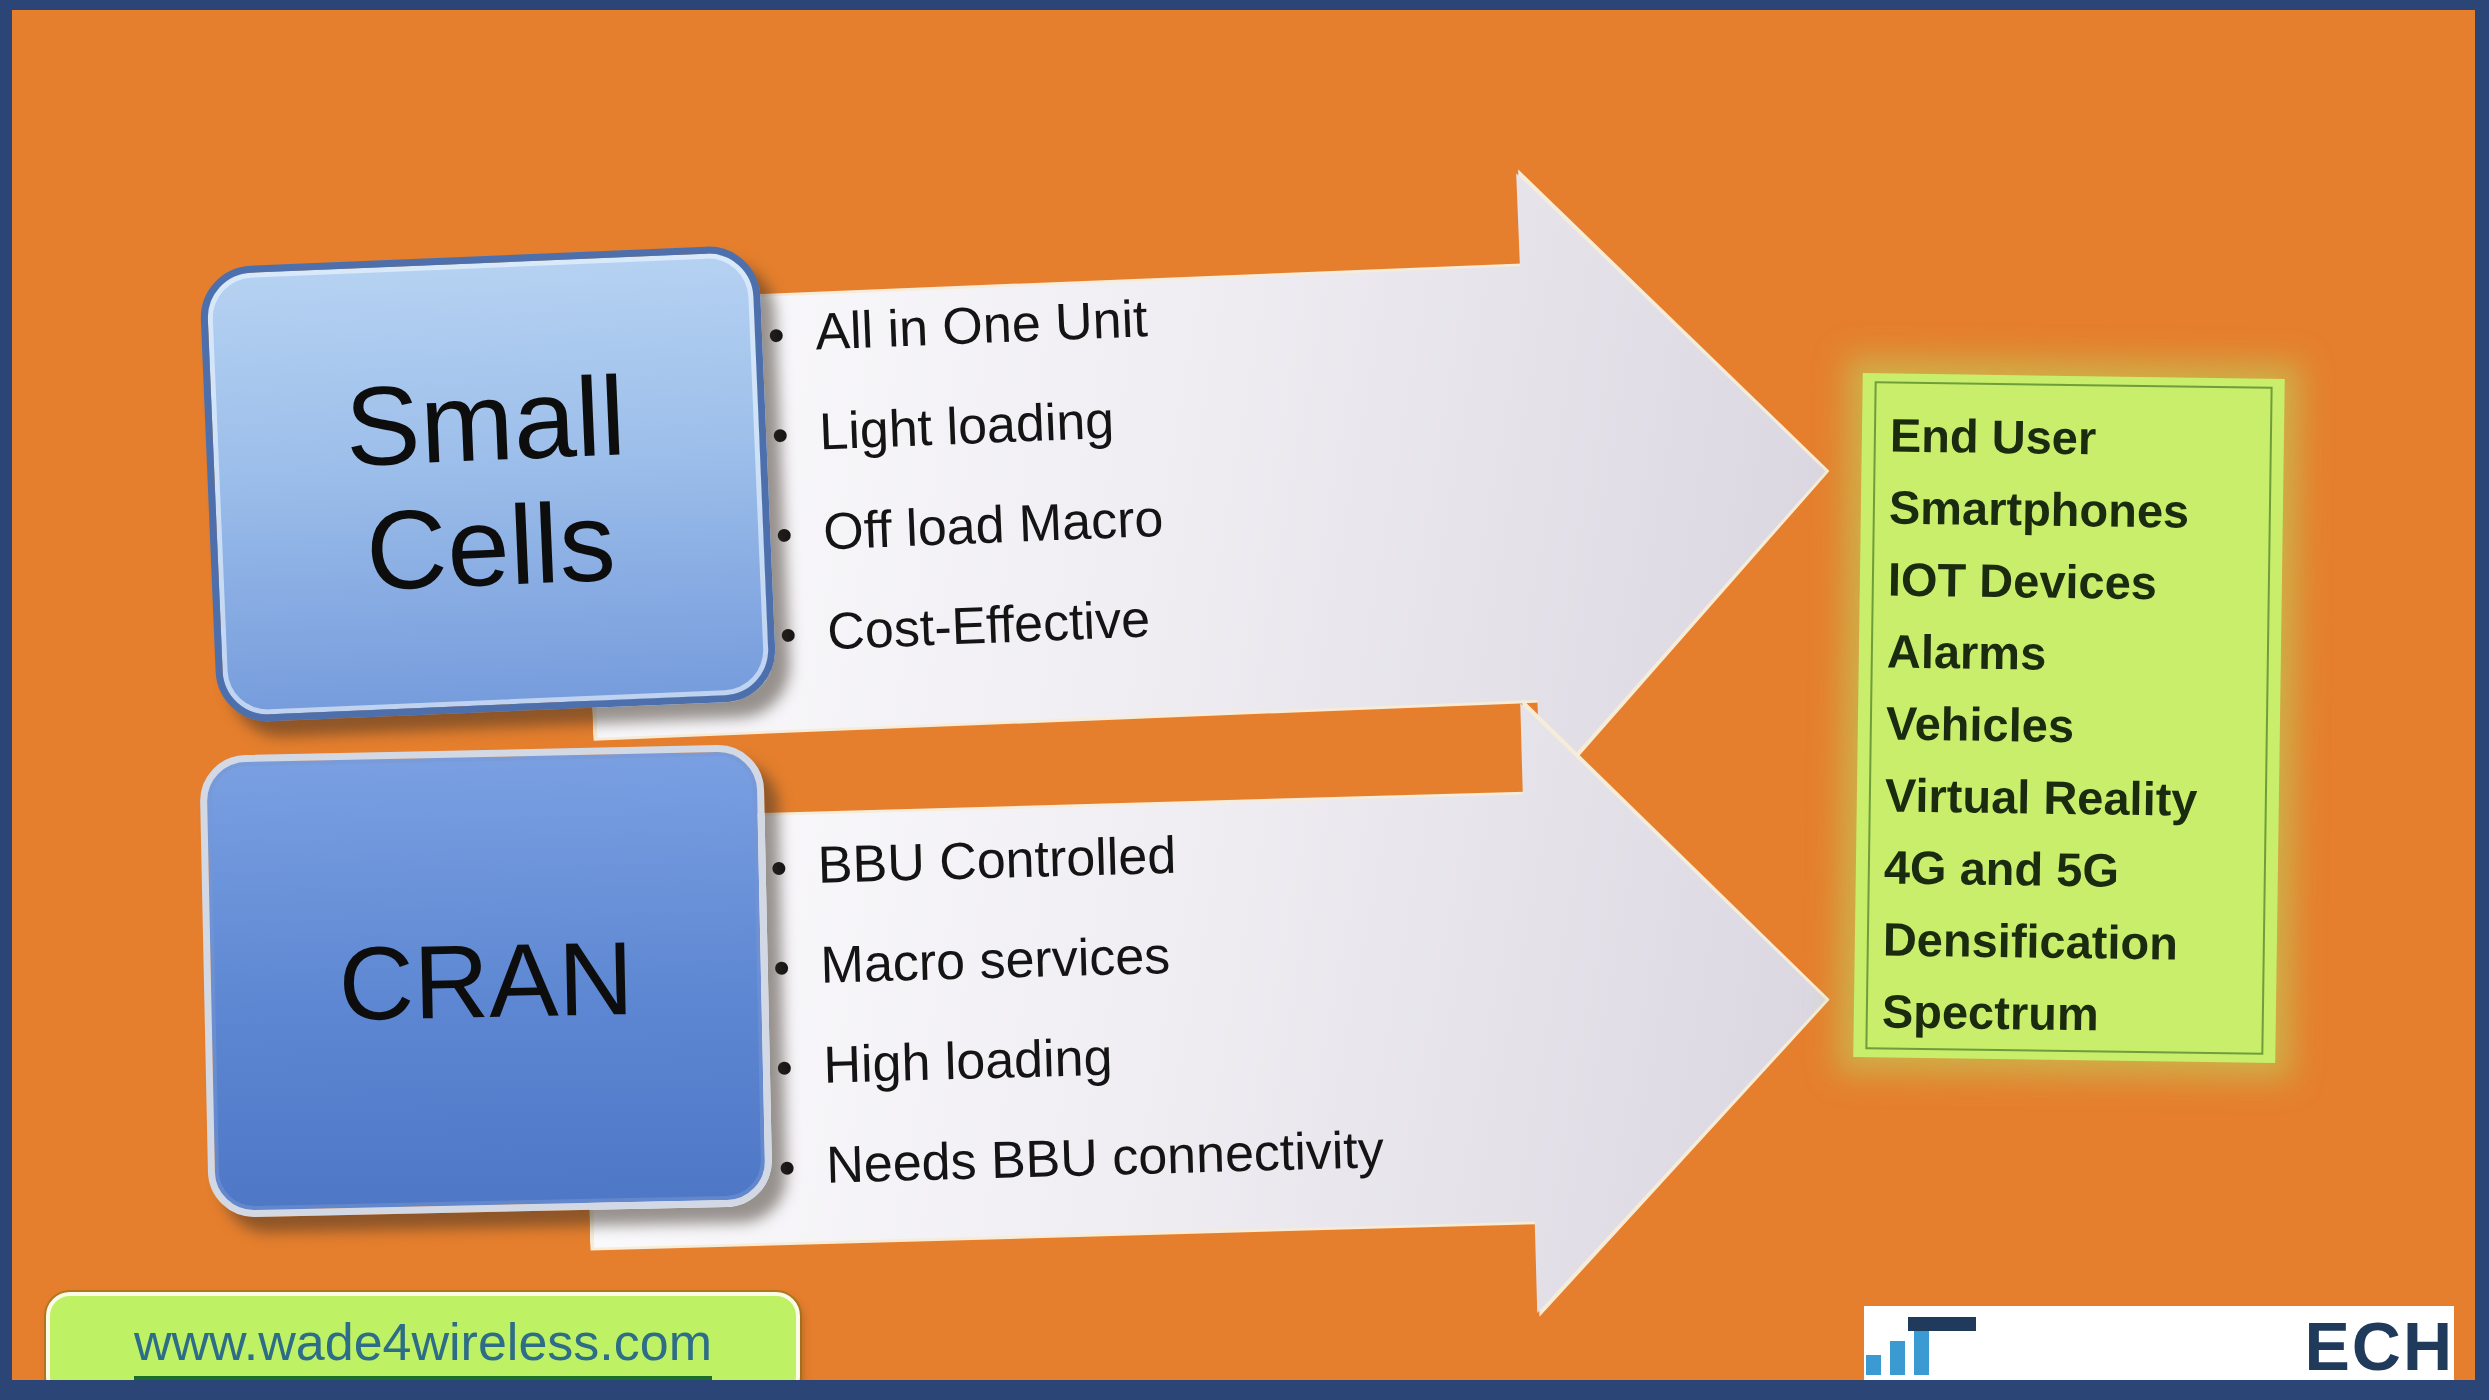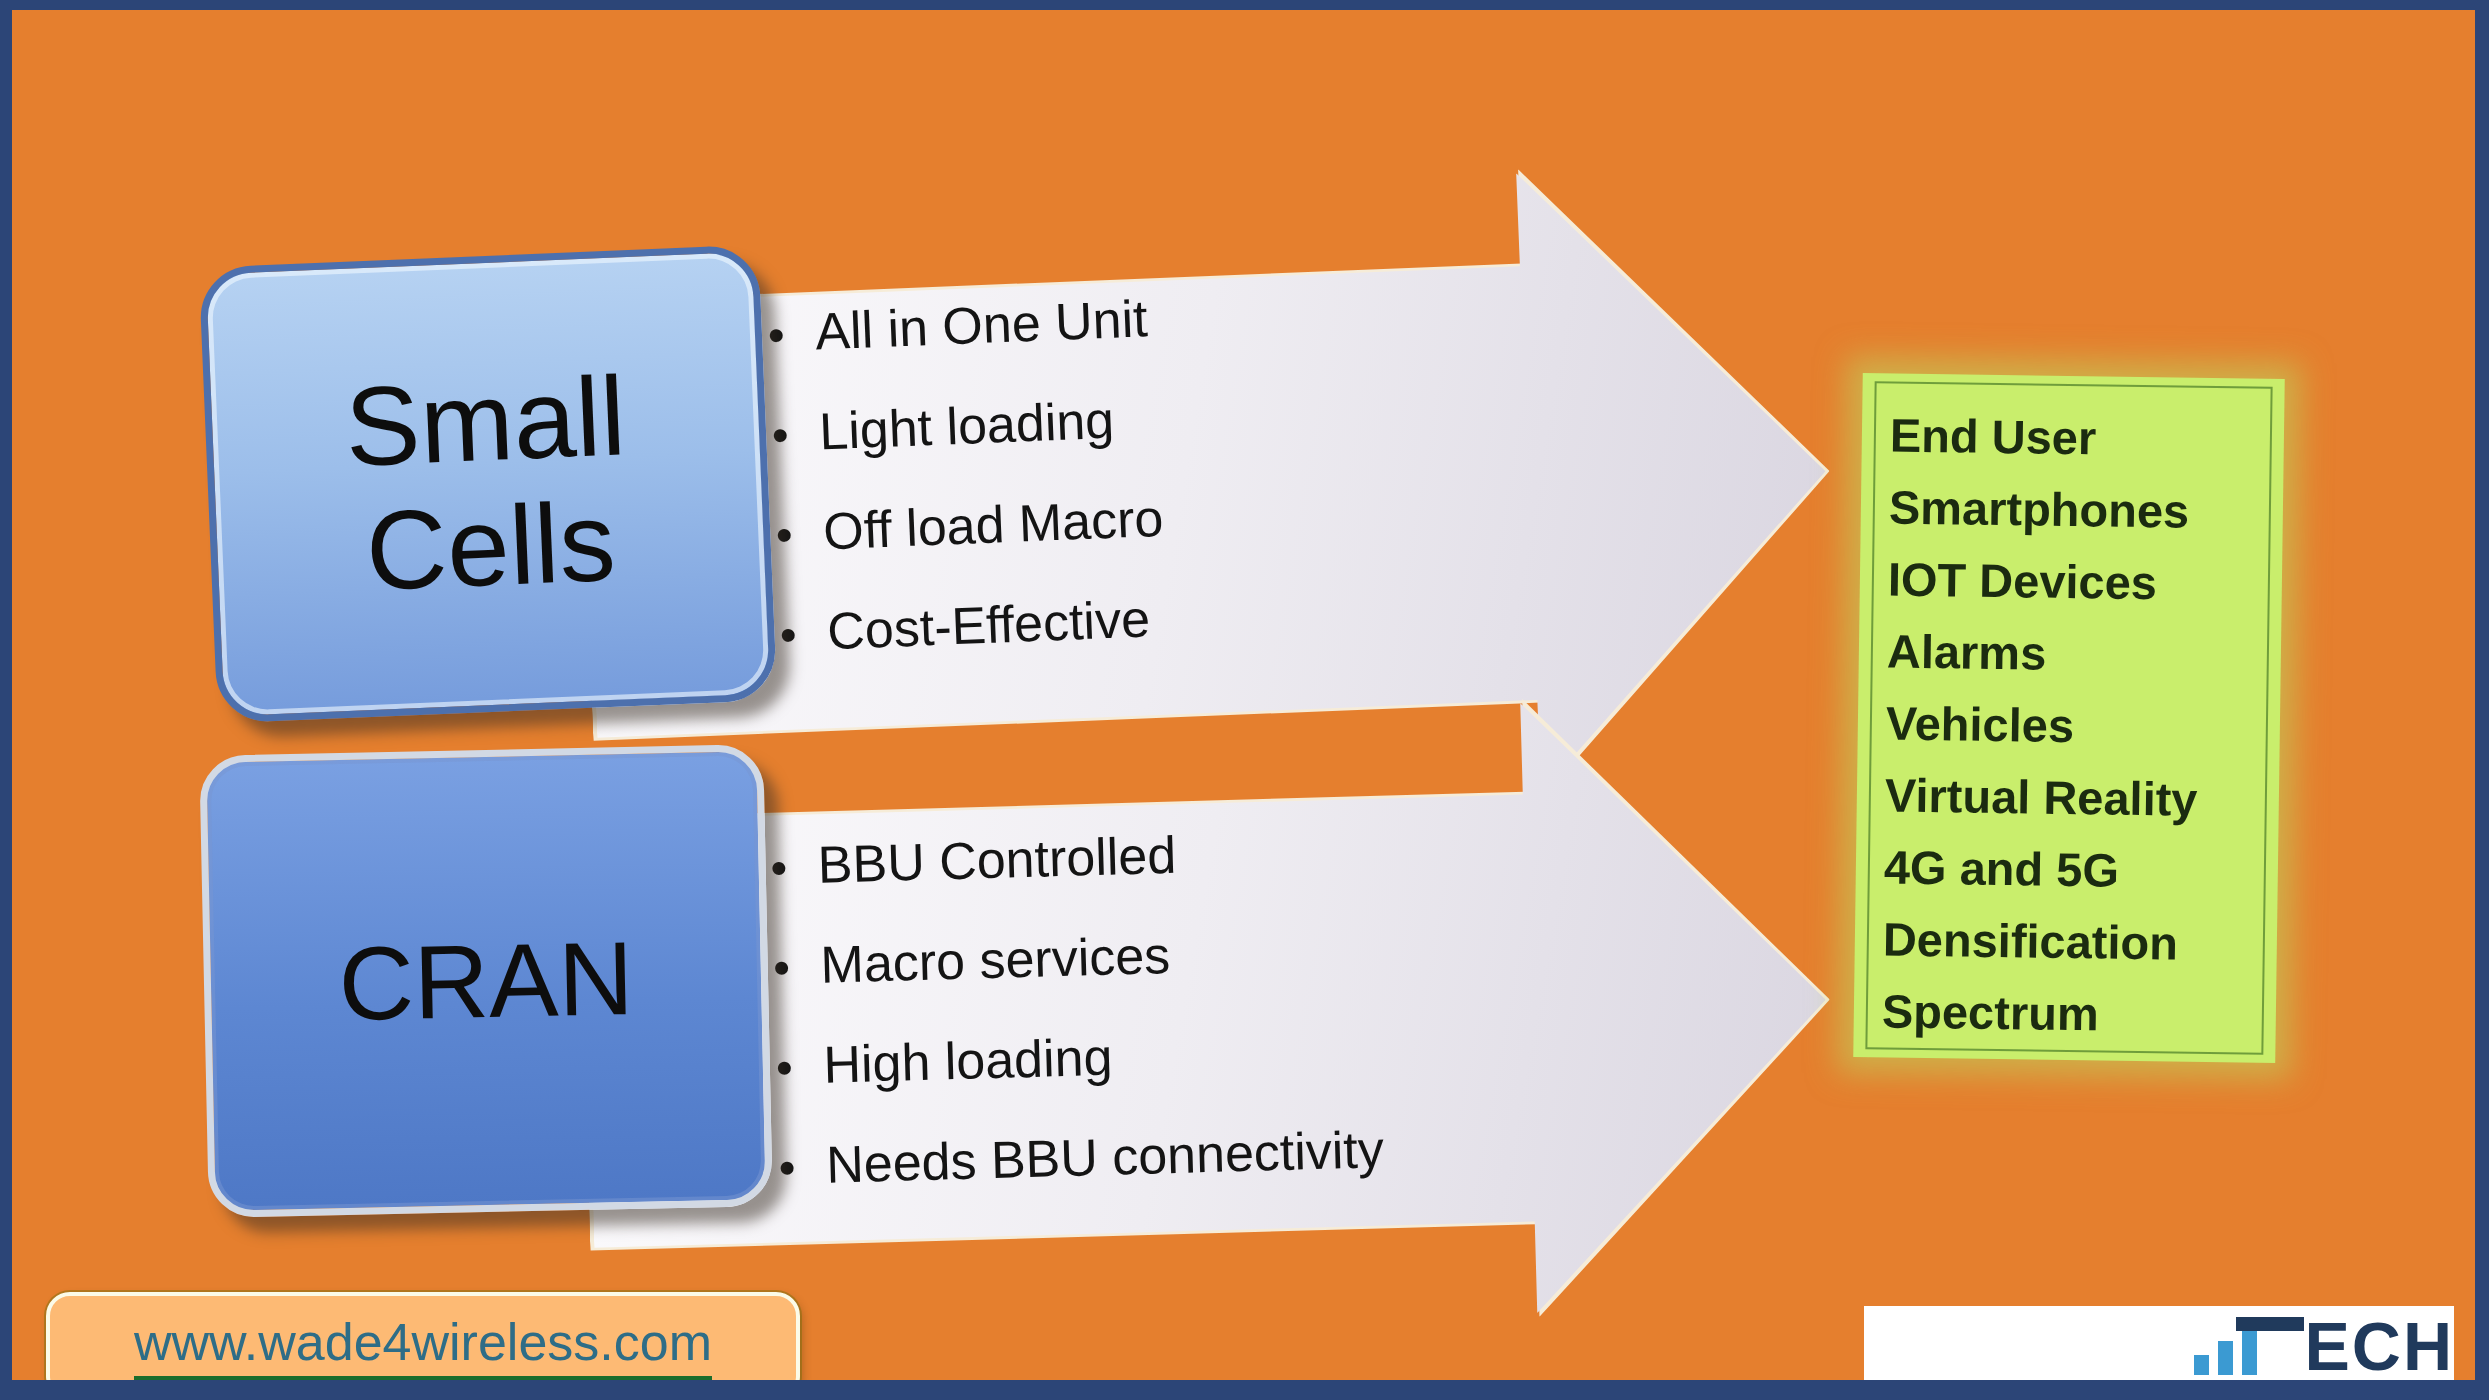--- a/index.html
+++ b/index.html
@@ -85,33 +85,33 @@
     border:2px solid rgba(63,114,34,.65); pointer-events:none;
   }
   .green-list{
     margin:0; padding:26px 0 0 28px; list-style:none;
     font-size:47px; line-height:72px; font-weight:600; color:#1b2b10; white-space:nowrap;
   }
 
   
   .site-banner{
     position:absolute; left:34px; top:1282px; width:746px; height:100px;
-    background:#fdba74; border:4px solid #fbfbe8; border-radius:24px;
+    background:#bef264; border:4px solid #fbfbe8; border-radius:24px;
     box-shadow:0 0 0 2px rgba(120,110,10,.45), 3px 4px 8px rgba(80,50,10,.3);
     display:flex; align-items:center; justify-content:center; z-index:5;
   }
   .site-link{
     font-size:52px; color:#2e6d87; text-decoration:none;
     border-bottom:5px solid #1b6d2c; padding-bottom:4px; cursor:pointer;
   }
 
   
   .brand{
     position:absolute; left:1852px; top:1296px; width:590px; height:80px;
-    background:#ffffff; display:flex; align-items:center; justify-content:flex-end;
+    background:#ffffff; display:flex; align-items:center; justify-content:space-between;
     z-index:5;
   }
   .brand-icon{position:relative; width:112px; height:62px; flex:0 0 auto; margin-right:2px;}
   .brand-icon i{position:absolute; bottom:2px; width:15px; background:#3b9ad2; display:block;}
   .brand-icon .b1{left:2px; height:20px;}
   .brand-icon .b2{left:26px; height:34px;}
   .brand-icon .b3{left:50px; height:52px;}
   .brand-icon .tbar{left:44px; bottom:auto; top:2px; width:68px; height:14px; background:#203a5c;}
   .brand-ech{font-size:68px; font-weight:bold; letter-spacing:2px; color:#203a5c; margin-left:-2px;}
   .brand-fecta{font-size:68px; font-weight:bold; letter-spacing:2px; color:#8b8b8b;}

